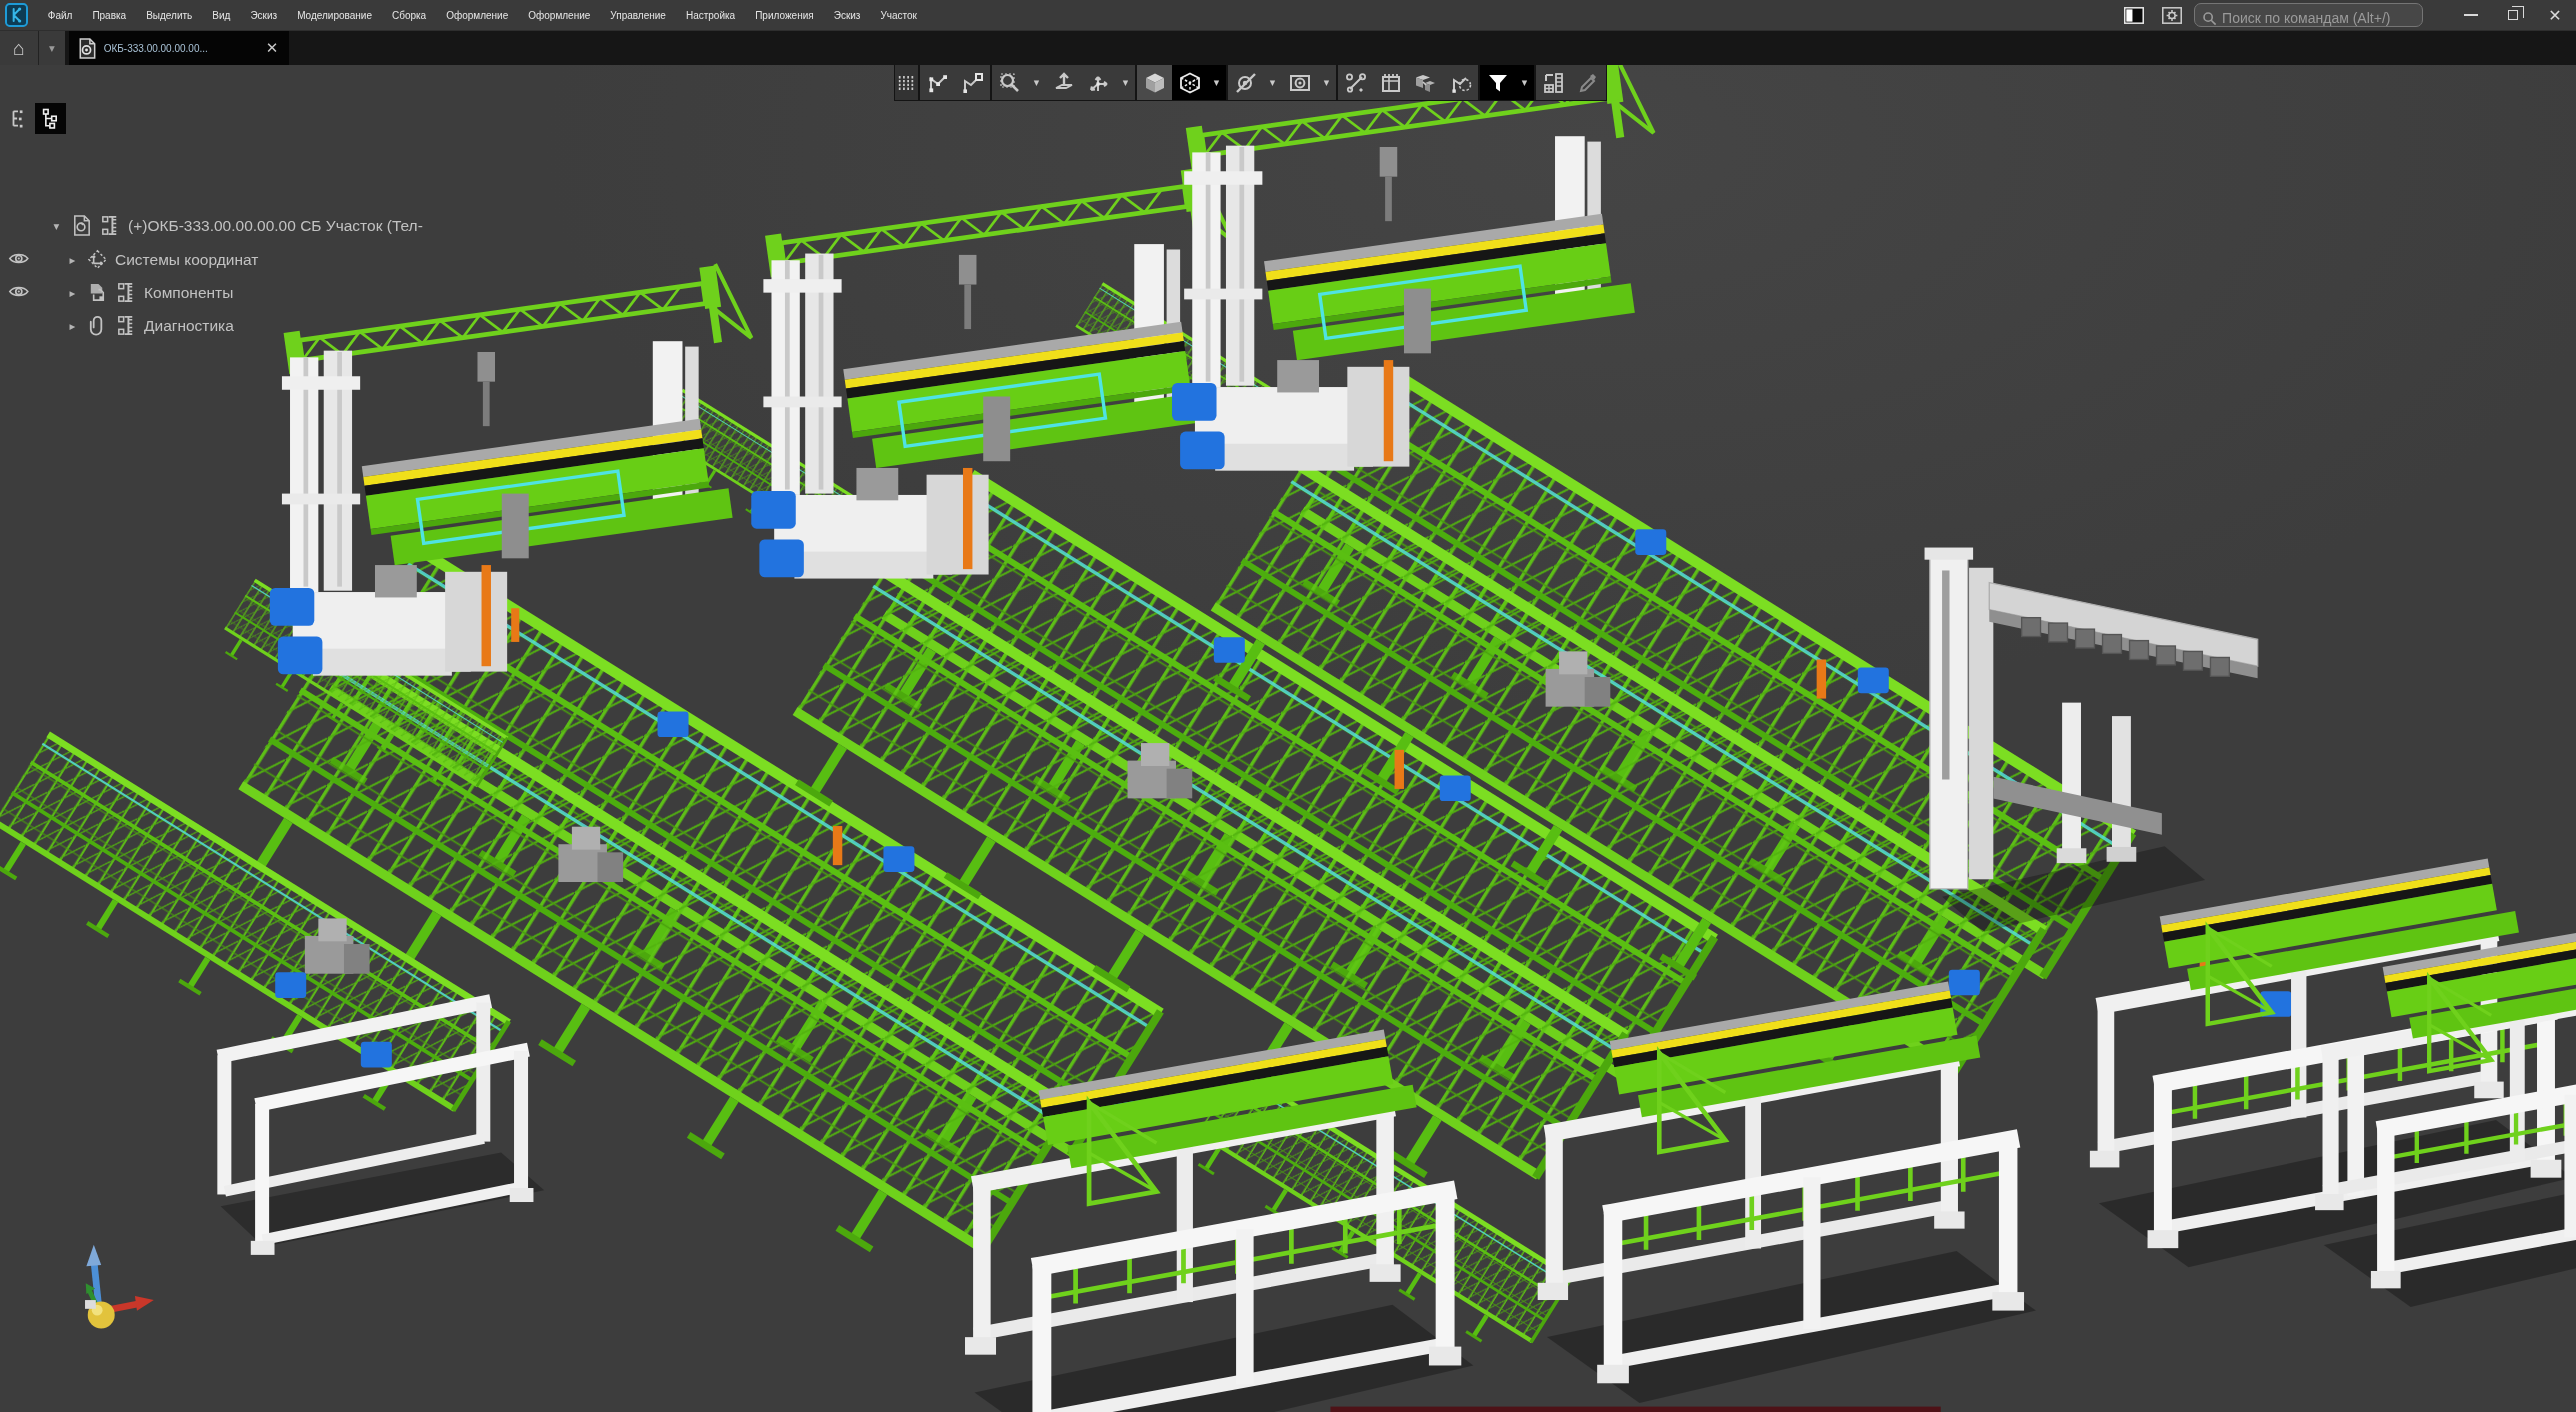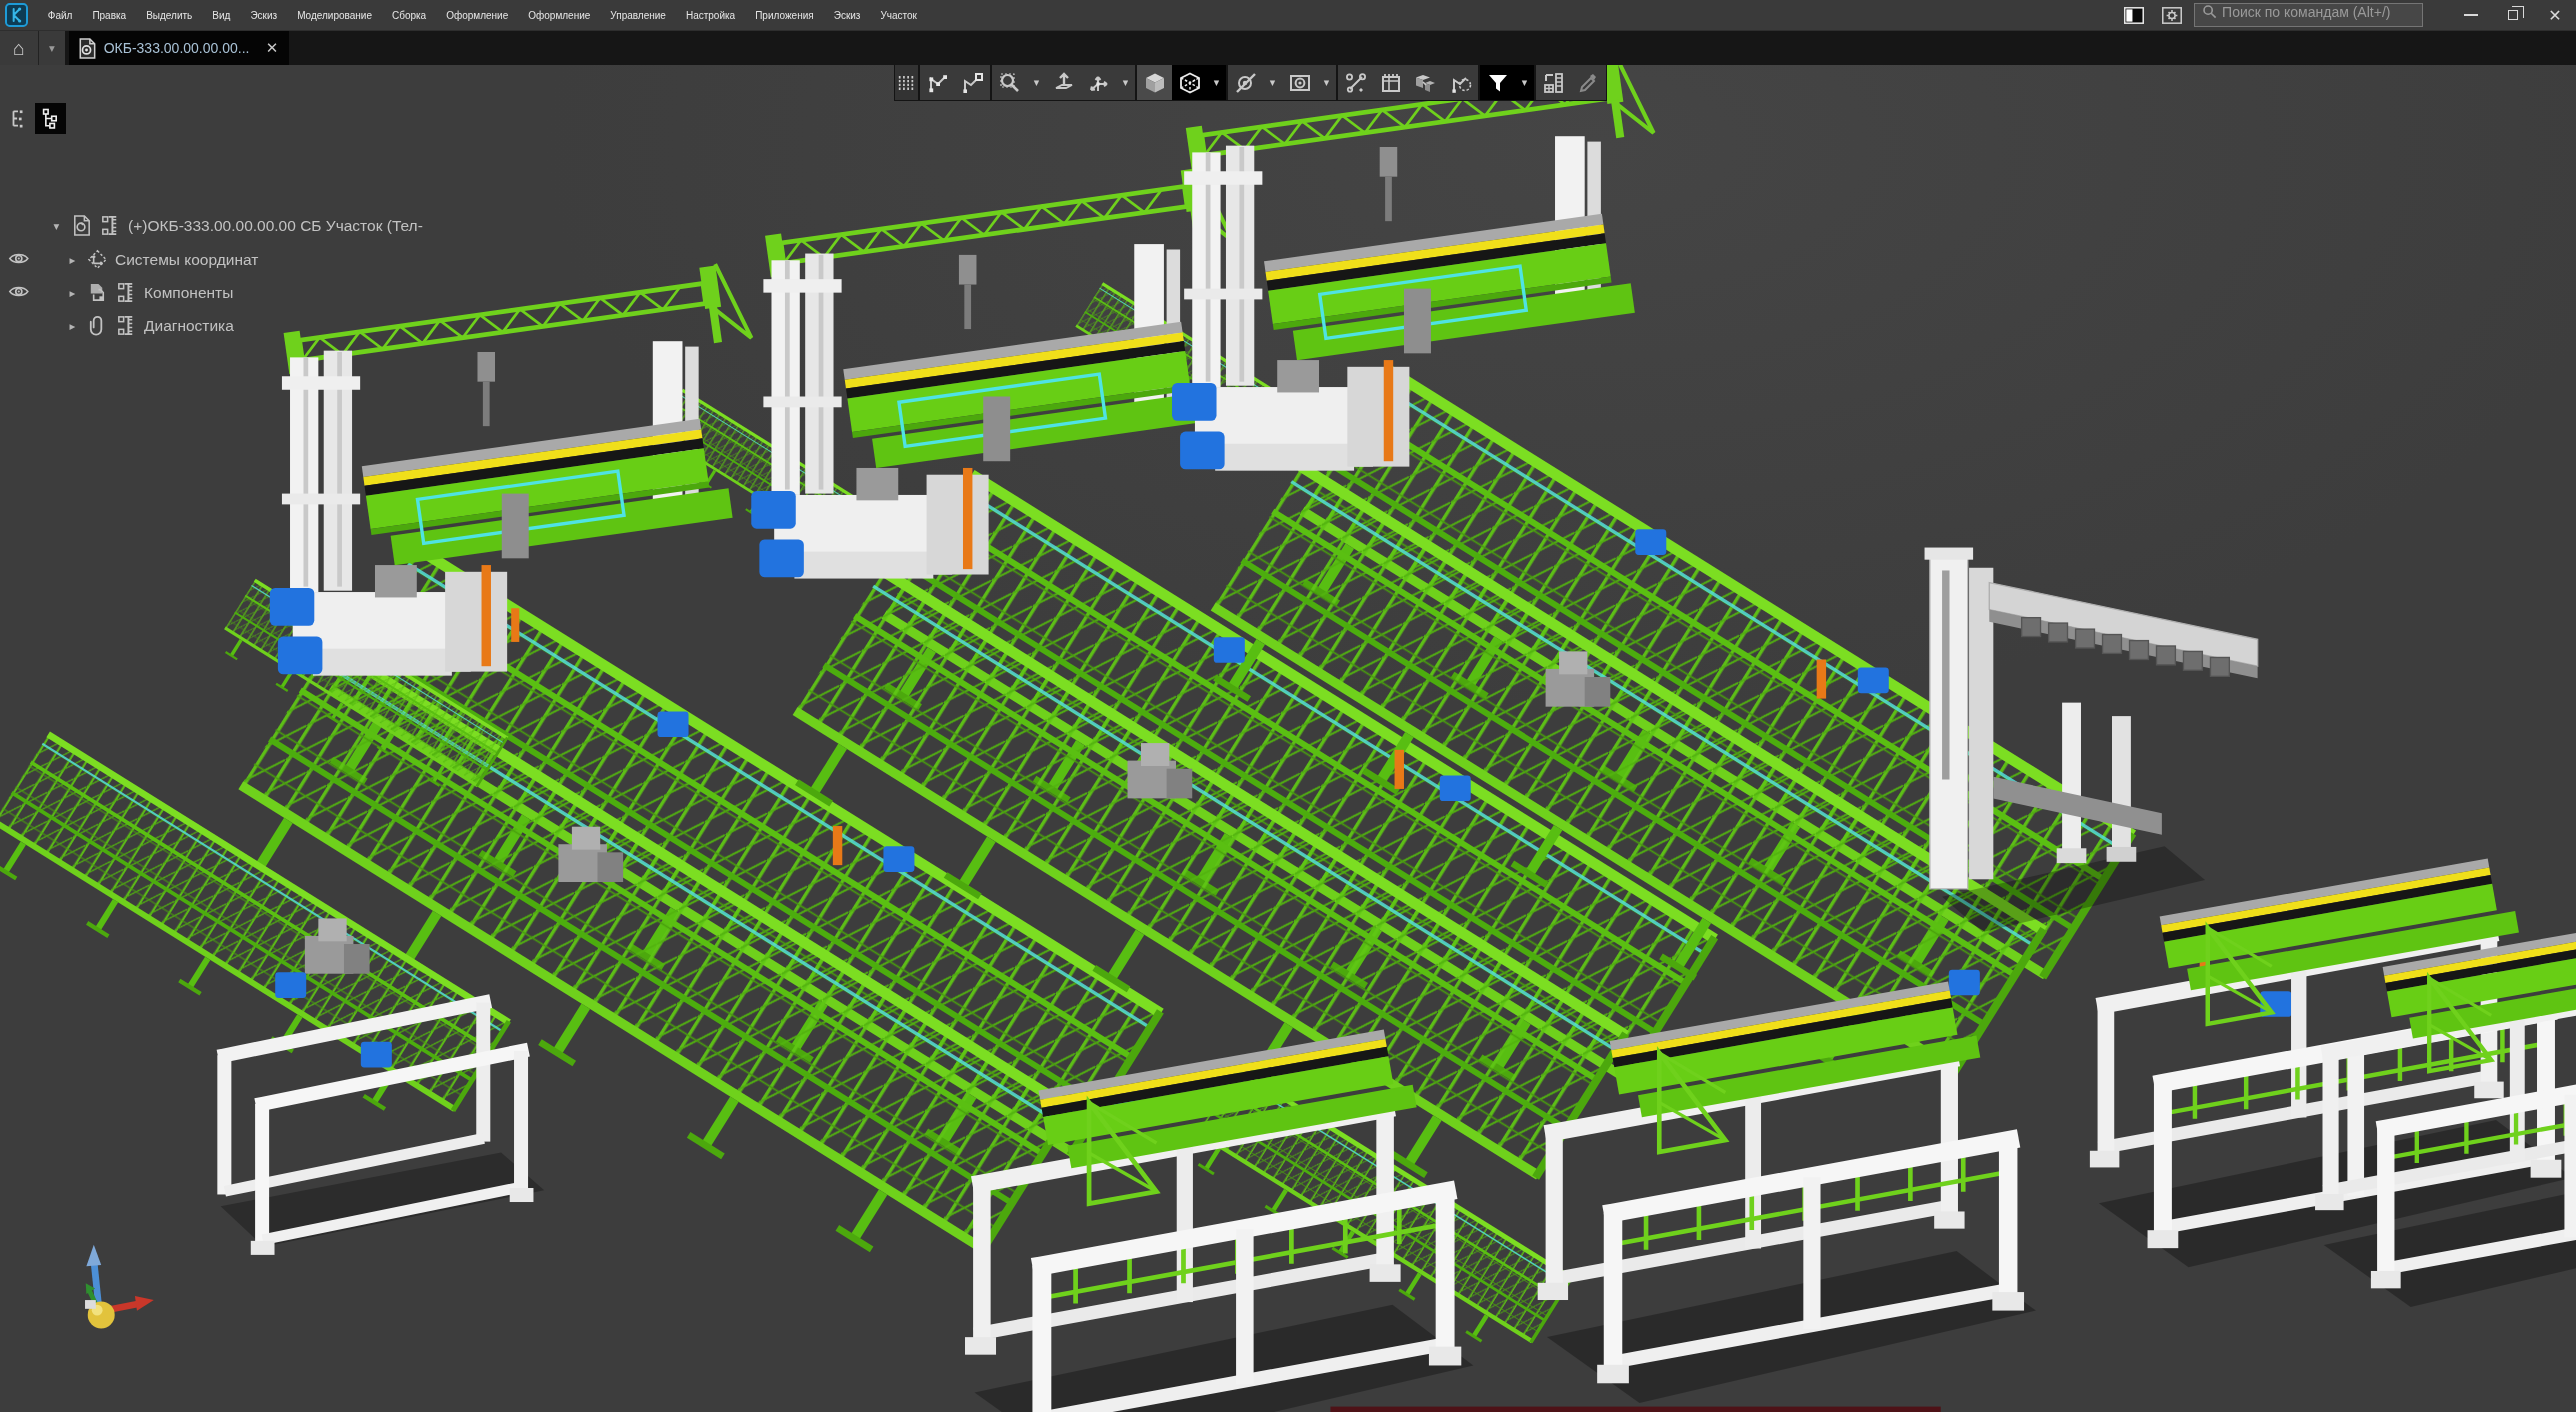--- a/index.html
+++ b/index.html
@@ -26,21 +26,21 @@
     cursor:default; white-space:nowrap;
   }
   .titlebar-right { margin-left:auto; display:flex; align-items:center; height:31px; }
   .tb-icon-btn {
     width:31px; height:26px; display:flex; align-items:center; justify-content:center;
     margin-right:6.7px;
   }
   .tb-icon-btn svg { width:20px; height:19px; }
   .searchbox {
     width:229px; height:24px; background:#474747; border:0.7px solid #757575;
-    border-radius:0; display:flex; align-items:flex-start; padding:0 6.7px;
+    border-radius:7px; display:flex; align-items:flex-end; padding:0 6.7px;
     margin-right:27px;
   }
   .searchbox svg { width:15px; height:15px; margin-right:5.4px; flex:0 0 auto; }
   .searchbox input {
     background:transparent; border:none; outline:none; width:100%;
     font-size:14px; color:#cfcfcf; font-family:inherit;
   }
   .searchbox input::placeholder { color:#9a9a9a; }
   .winbtn {
     width:42px; height:31px; display:flex; align-items:center; justify-content:center;
@@ -63,21 +63,21 @@
   }
   .home-caret {
     width:26px; background:#3a3a3a; display:flex; align-items:center; justify-content:center;
     color:#9a9a9a; font-size:11.5px; margin-right:4px;
   }
   .doc-tab {
     width:220px; background:#050505; display:flex; align-items:center;
     padding:0 8px; gap:6.7px;
   }
   .doc-tab .tab-label {
-    font-size:14px; color:#a9c2d6; white-space:nowrap; overflow:hidden;
+    font-size:10px; color:#a9c2d6; white-space:nowrap; overflow:hidden;
     flex:1 1 auto;
   }
   .doc-tab .tab-close { font-size:15px; color:#c9c9c9; padding:0 2.7px; }
   .doc-tab svg { width:20px; height:23px; flex:0 0 auto; }
   
   .viewport {
     position:absolute; top:65px; left:0; right:0; bottom:0;
     background:radial-gradient(ellipse 1753px 944px at 62% 6%, #454545 0%, #3d3d3d 60%);
     z-index:1;
   }

